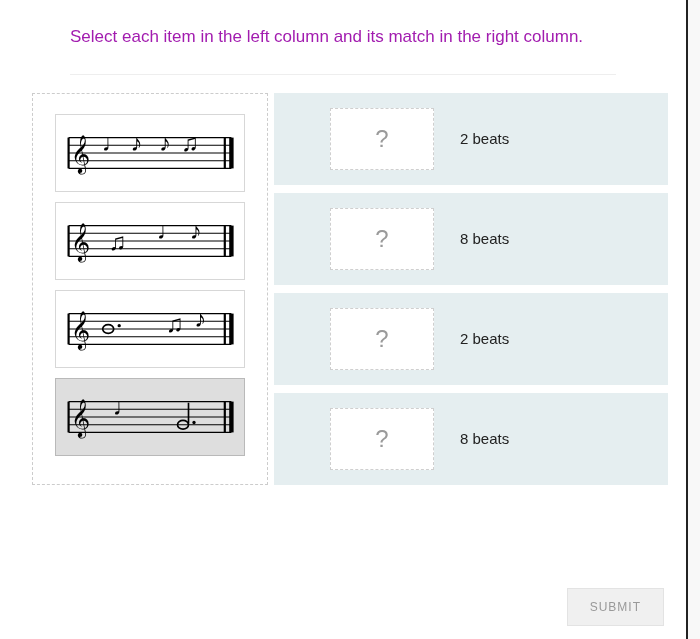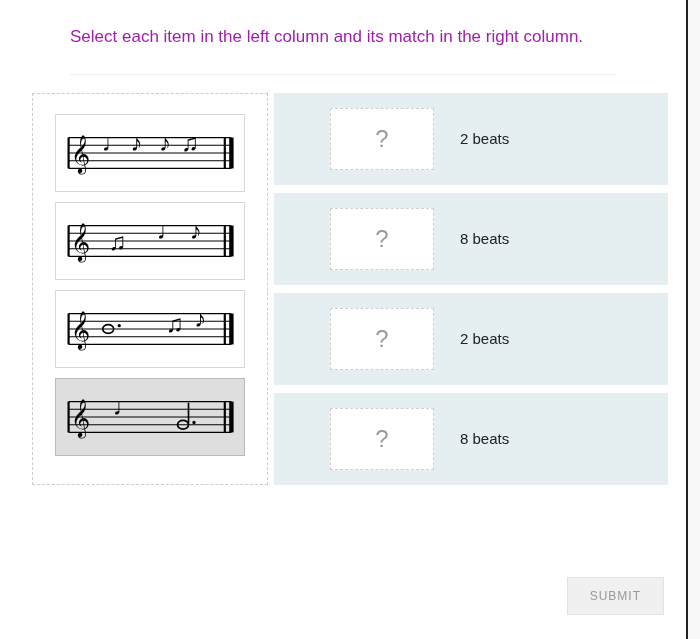--- a/index.html
+++ b/index.html
@@ -85,21 +85,21 @@
       color: #9a9a9a;
       font-weight: normal;
     }
     .answer-label {
       font-size: 15px;
       color: #222;
     }
     .submit-bar {
       position: absolute;
       right: 22px;
-      bottom: 24px;
+      bottom: 13px;
     }
     .submit-btn {
       background: #f0f0f0;
       color: #999;
       border: 1px solid #e3e3e3;
       padding: 11px 22px;
       font-size: 12px;
       letter-spacing: 1px;
       cursor: pointer;
     }

